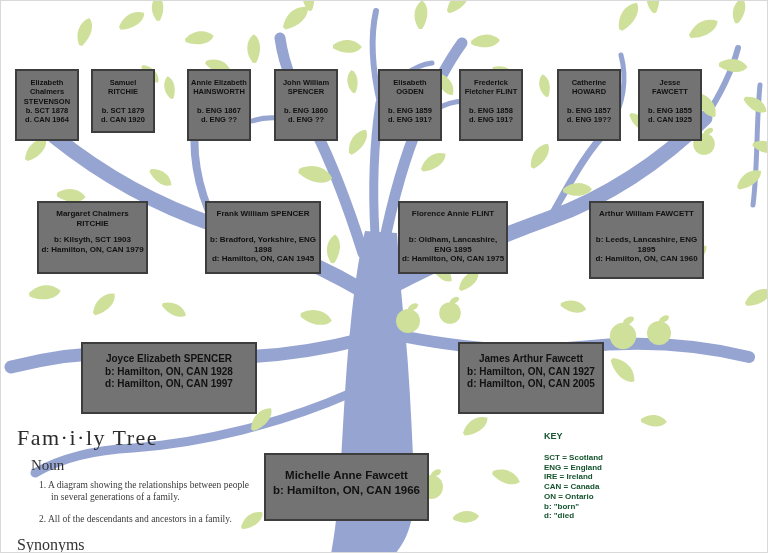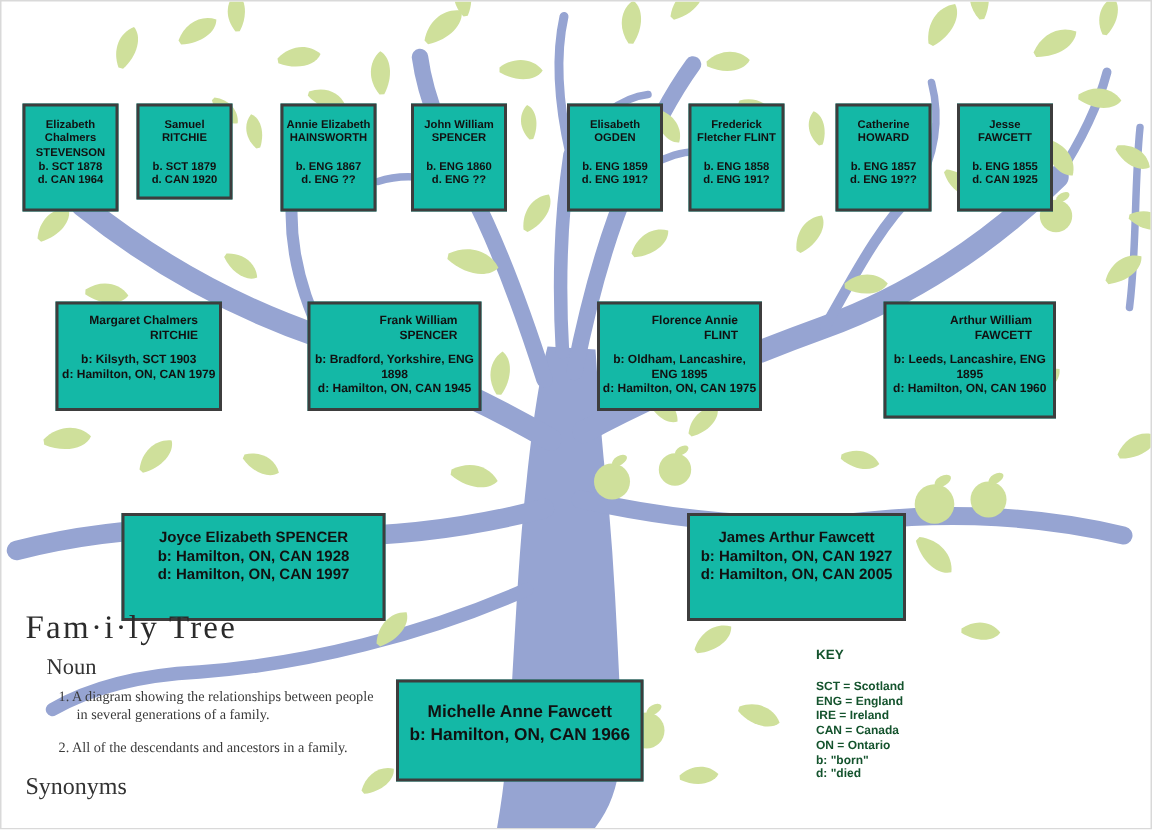--- a/index.html
+++ b/index.html
@@ -3,31 +3,31 @@
 <meta charset="utf-8">
 <style>
   html,body{margin:0;padding:0;background:#fff;}
   #stage{position:relative;width:768px;height:553px;background:#ffffff;overflow:hidden;
          border:1px solid #d9d9d9;box-sizing:border-box;}
   #treeArt{position:absolute;left:0;top:0;width:768px;height:553px;}
   .branch{stroke:var(--branch,#96a4d2);fill:none;stroke-linecap:round;}
   .trunk{fill:var(--branch,#96a4d2);}
   .leaf{fill:var(--leaf,#cfe09b);}
 
-  .pbox{position:absolute;background:#14b8a6;border:2px solid #3d3d3d;box-sizing:border-box;
+  .pbox{position:absolute;background:#737373;border:2px solid #3d3d3d;box-sizing:border-box;
         text-align:center;font-family:"Liberation Sans",sans-serif;font-weight:bold;color:#111;}
   .gg{font-size:7.5px;line-height:9.3px;padding-top:7px;}
   .gg .pname{min-height:28px;}
   .gp{font-size:8px;line-height:9.7px;padding-top:6px;}
-  .gp .pname{min-height:26px;padding:0 14px;text-align:right;}
+  .gp .pname{min-height:26px;padding:0 2px;}
   .par{font-size:10px;line-height:12.5px;padding-top:9px;}
   .self{font-size:11.5px;line-height:14.5px;padding-top:13px;}
   .pname{padding:0 2px;}
 
-  .def{position:absolute;left:16px;top:404px;width:236px;font-family:"Liberation Serif",serif;color:#333;}
+  .def{position:absolute;left:16px;top:424px;width:236px;font-family:"Liberation Serif",serif;color:#333;}
   .def-head{font-size:22px;letter-spacing:1.5px;color:#2b2b2b;}
   .def-noun{font-size:15px;margin:6px 0 0 14px;}
   .def-sense{font-size:9.5px;margin:6px 0 0 22px;width:200px;color:#3a3a3a;
              padding-left:12px;text-indent:-12px;line-height:11.5px;}
   .def-sense + .def-sense{margin-top:11px;}
   .def-syn-head{font-size:16px;margin-top:10px;}
 
   .key{position:absolute;left:543px;top:430px;width:116px;
        font-family:"Liberation Sans",sans-serif;font-weight:bold;color:#14532d;}
   .key-title{font-size:9px;}

